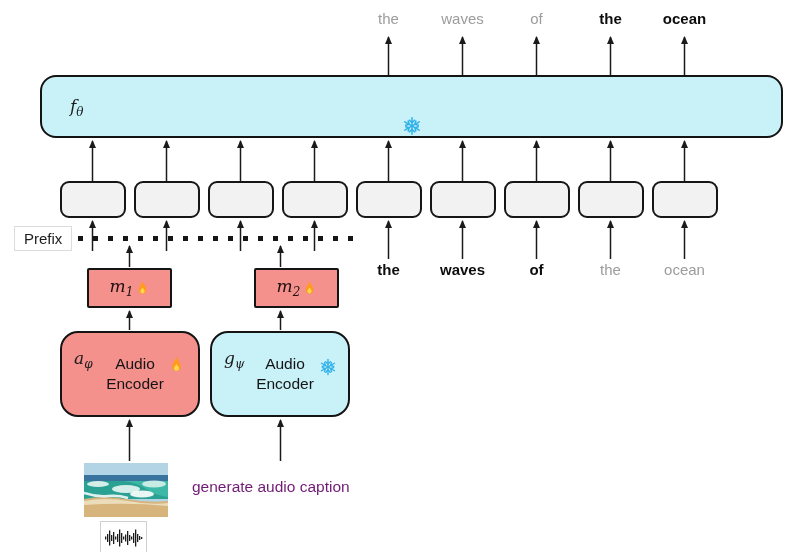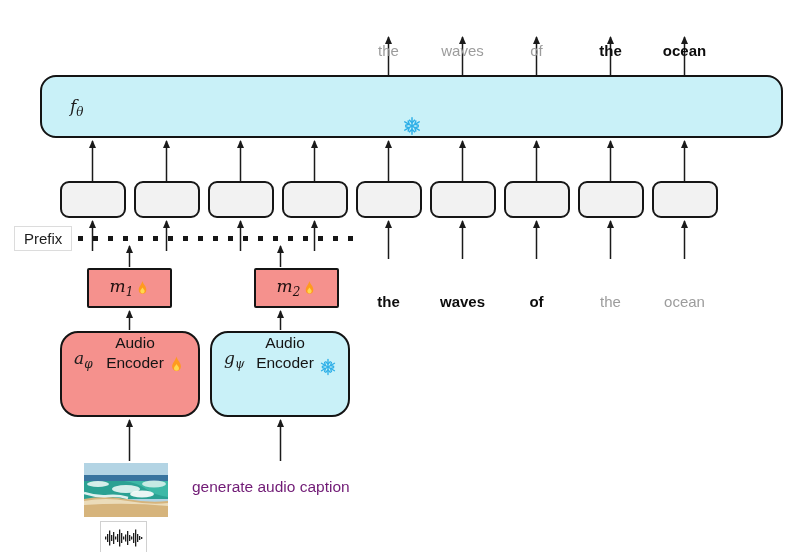--- a/index.html
+++ b/index.html
@@ -3,21 +3,21 @@
 <meta charset="utf-8">
 <style>
   html,body{margin:0;padding:0;background:#fff;}
   .canvas{
     position:relative;width:801px;height:552px;background:#ffffff;
     font-family:"Liberation Sans", sans-serif;overflow:hidden;
   }
   .arrows{position:absolute;left:0;top:0;z-index:1;}
   .token{
     position:absolute;transform:translateX(-50%);font-size:15px;
-    white-space:nowrap;z-index:3;color:#111;margin-top:32px;
+    white-space:nowrap;z-index:3;color:#111;
   }
   .token.strong{font-weight:bold;color:#0d0d0d;}
   .token.muted{color:#9c9c9c;font-weight:400;}
   .bigbox{
     position:absolute;border:2.5px solid #141414;box-sizing:border-box;
     display:flex;align-items:flex-end;justify-content:center;z-index:2;
   }
   .clm{left:40px;top:75px;width:743px;height:63px;border-radius:16px;background:#c9f1f8;}
   .clm-title{display:flex;align-items:center;gap:7px;font-size:16px;color:#102326;}
   .param{
@@ -40,21 +40,21 @@
   .mbox{
     position:absolute;top:268px;width:85px;height:40px;background:#f5918d;
     border:2.4px solid #141414;border-radius:2px;box-sizing:border-box;
     display:flex;align-items:center;justify-content:center;z-index:2;
   }
   .mlabel{font-family:"DejaVu Serif", serif;font-style:italic;font-size:17px;color:#201010;}
   .mlabel sub{font-size:12px;}
   .enc{
     position:absolute;top:331px;width:140px;height:86px;border-radius:18px;
     border:2.8px solid #141414;box-sizing:border-box;z-index:2;
-    display:flex;align-items:flex-start;justify-content:center;
+    display:flex;align-items:center;justify-content:center;
   }
   .enc.audio{left:60px;background:#f5918d;}
   .enc.text{left:210px;background:#c9f1f8;}
   .enc-text{text-align:center;font-size:15.5px;line-height:1.3;color:#141414;margin-left:10px;}
   .enc-icon{position:absolute;z-index:3;}
   .photo{position:absolute;left:84px;top:463px;z-index:2;}
   .wavecard{
     position:absolute;left:100px;top:521px;width:47px;height:40px;background:#fff;
     border:1px solid #d0d0d0;box-sizing:border-box;z-index:2;
     display:flex;align-items:flex-start;justify-content:center;padding-top:5px;

